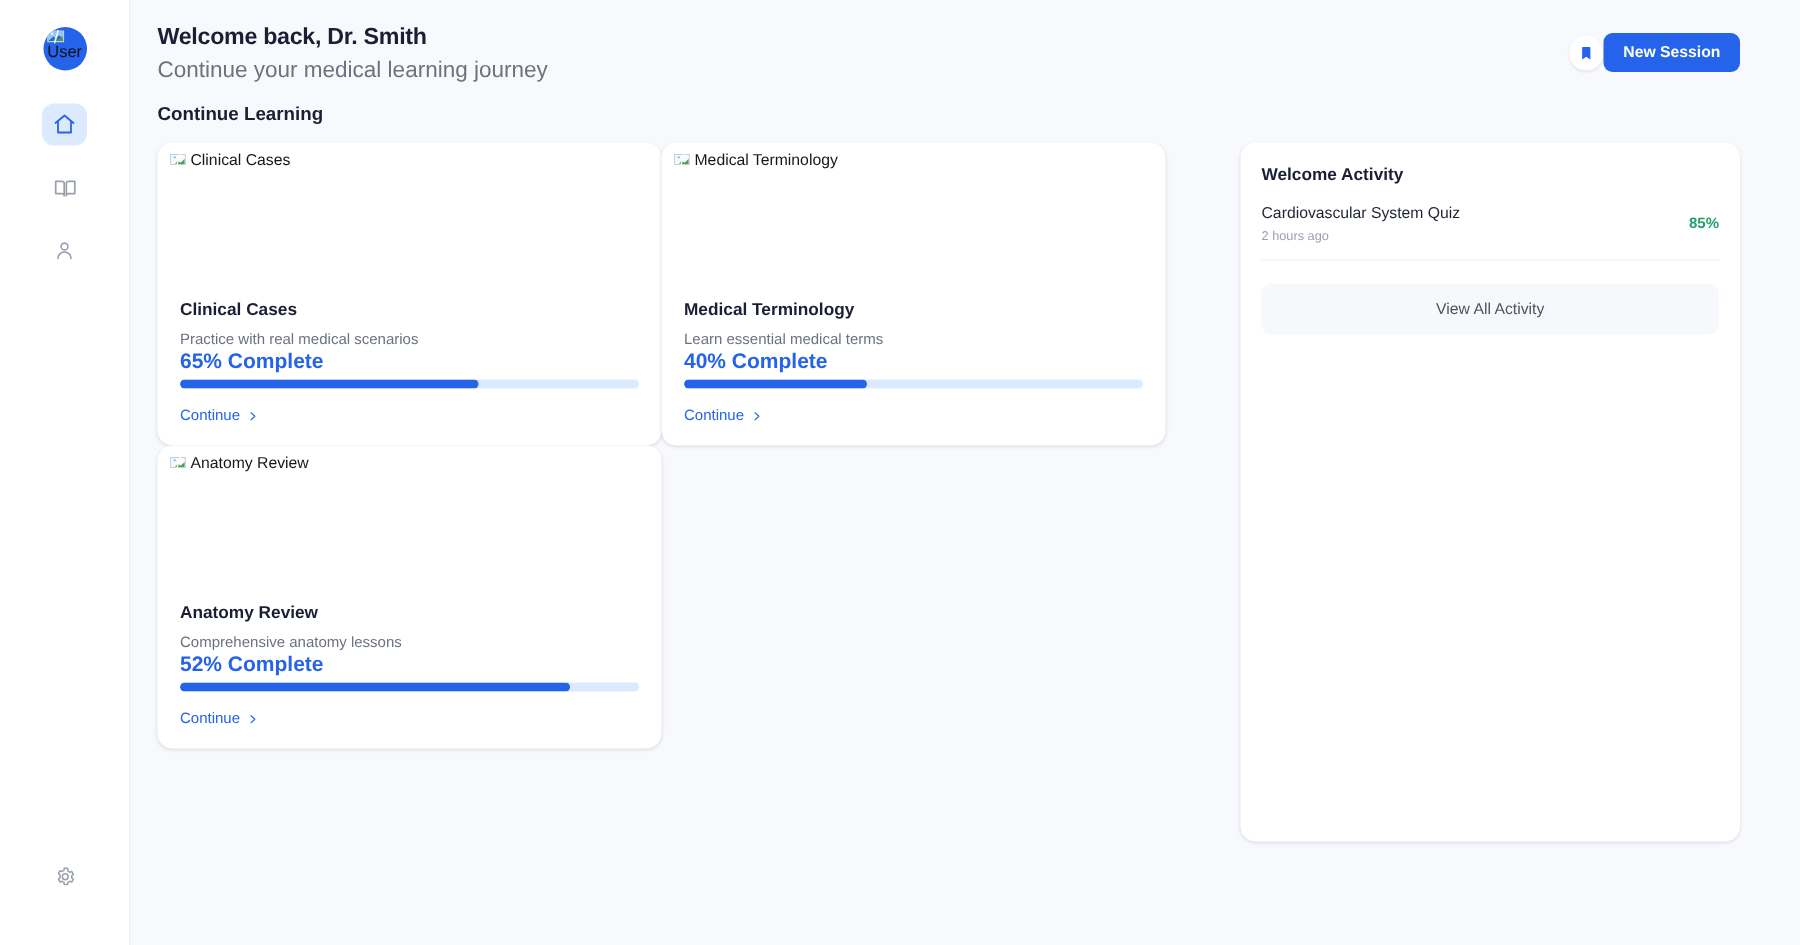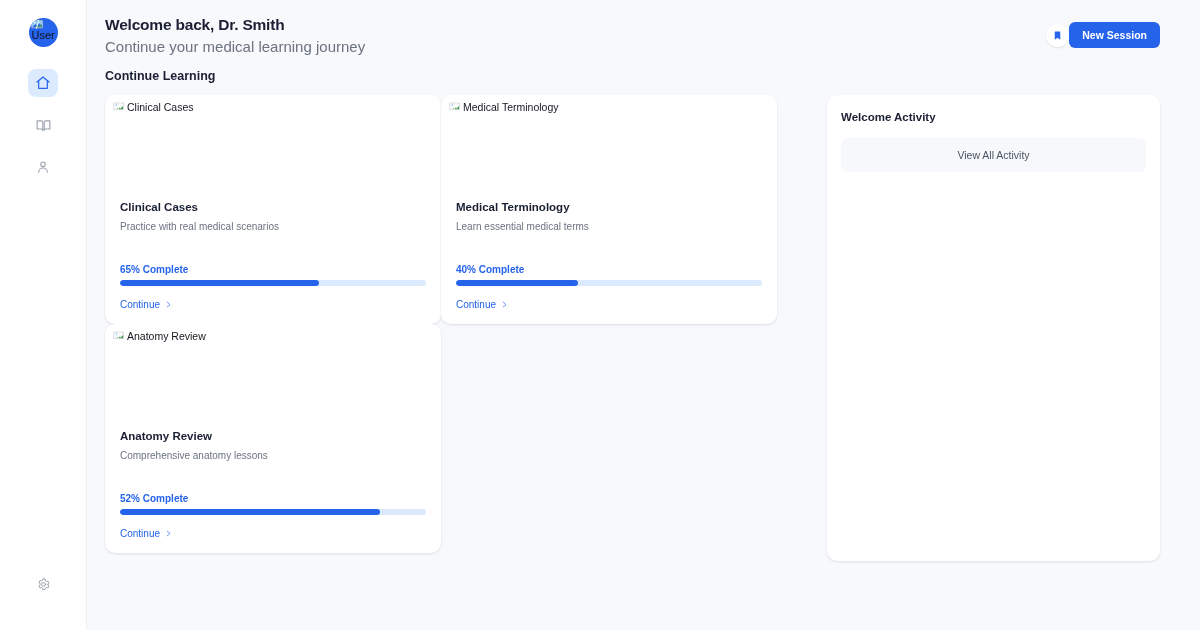--- a/index.html
+++ b/index.html
@@ -88,21 +88,21 @@
     border-radius: 10px;
     box-shadow: 0 1px 3px rgba(16,24,40,.08), 0 1px 2px rgba(16,24,40,.04);
     overflow: hidden;
   }
   .card-media { height: 104px; padding: 6px 8px 0 8px; }
   .media-broken { display: flex; align-items: flex-start; gap: 2px; }
   .media-broken .alt-label { font-size: 10.5px; color: #15171f; line-height: 13px; }
   .card-body { padding: 2px 15px 12px 15px; }
   .card-title { font-size: 11.5px; font-weight: bold; color: #1b1f33; }
   .card-desc { font-size: 10px; color: #6b7280; margin-top: 8px; }
-  .progress-label { font-size: 10px; font-weight: bold; color: #2563eb; margin-top: 32px; }
+  .progress-label { font-size: 14px; font-weight: bold; color: #2563eb; margin-top: 0; }
   .progress-track {
     height: 6px; border-radius: 3px; background: #dbeafe;
     margin-top: 5px; overflow: hidden;
   }
   .progress-fill { height: 6px; border-radius: 3px; background: #2563eb; }
   .continue-link {
     margin-top: 13px; font-size: 10px; color: #2563eb;
     display: inline-flex; align-items: center; gap: 5px; cursor: pointer;
   }
 
@@ -285,20 +285,27 @@
               </svg>
             </div>
           </div>
         </div>
 
       </div>
 
       <aside class="panel">
         <div class="panel-title">Welcome Activity</div>
 
+        <div class="activity-row">
+          <div>
+            <div class="activity-name">Cardiovascular System Quiz</div>
+            <div class="activity-time">2 hours ago</div>
+          </div>
+          <div class="activity-score">85%</div>
+        </div>
 
 
         <button class="view-all-btn">View All Activity</button>
       </aside>
 
     </div>
   </main>
 </div>
 
 </body></html>

